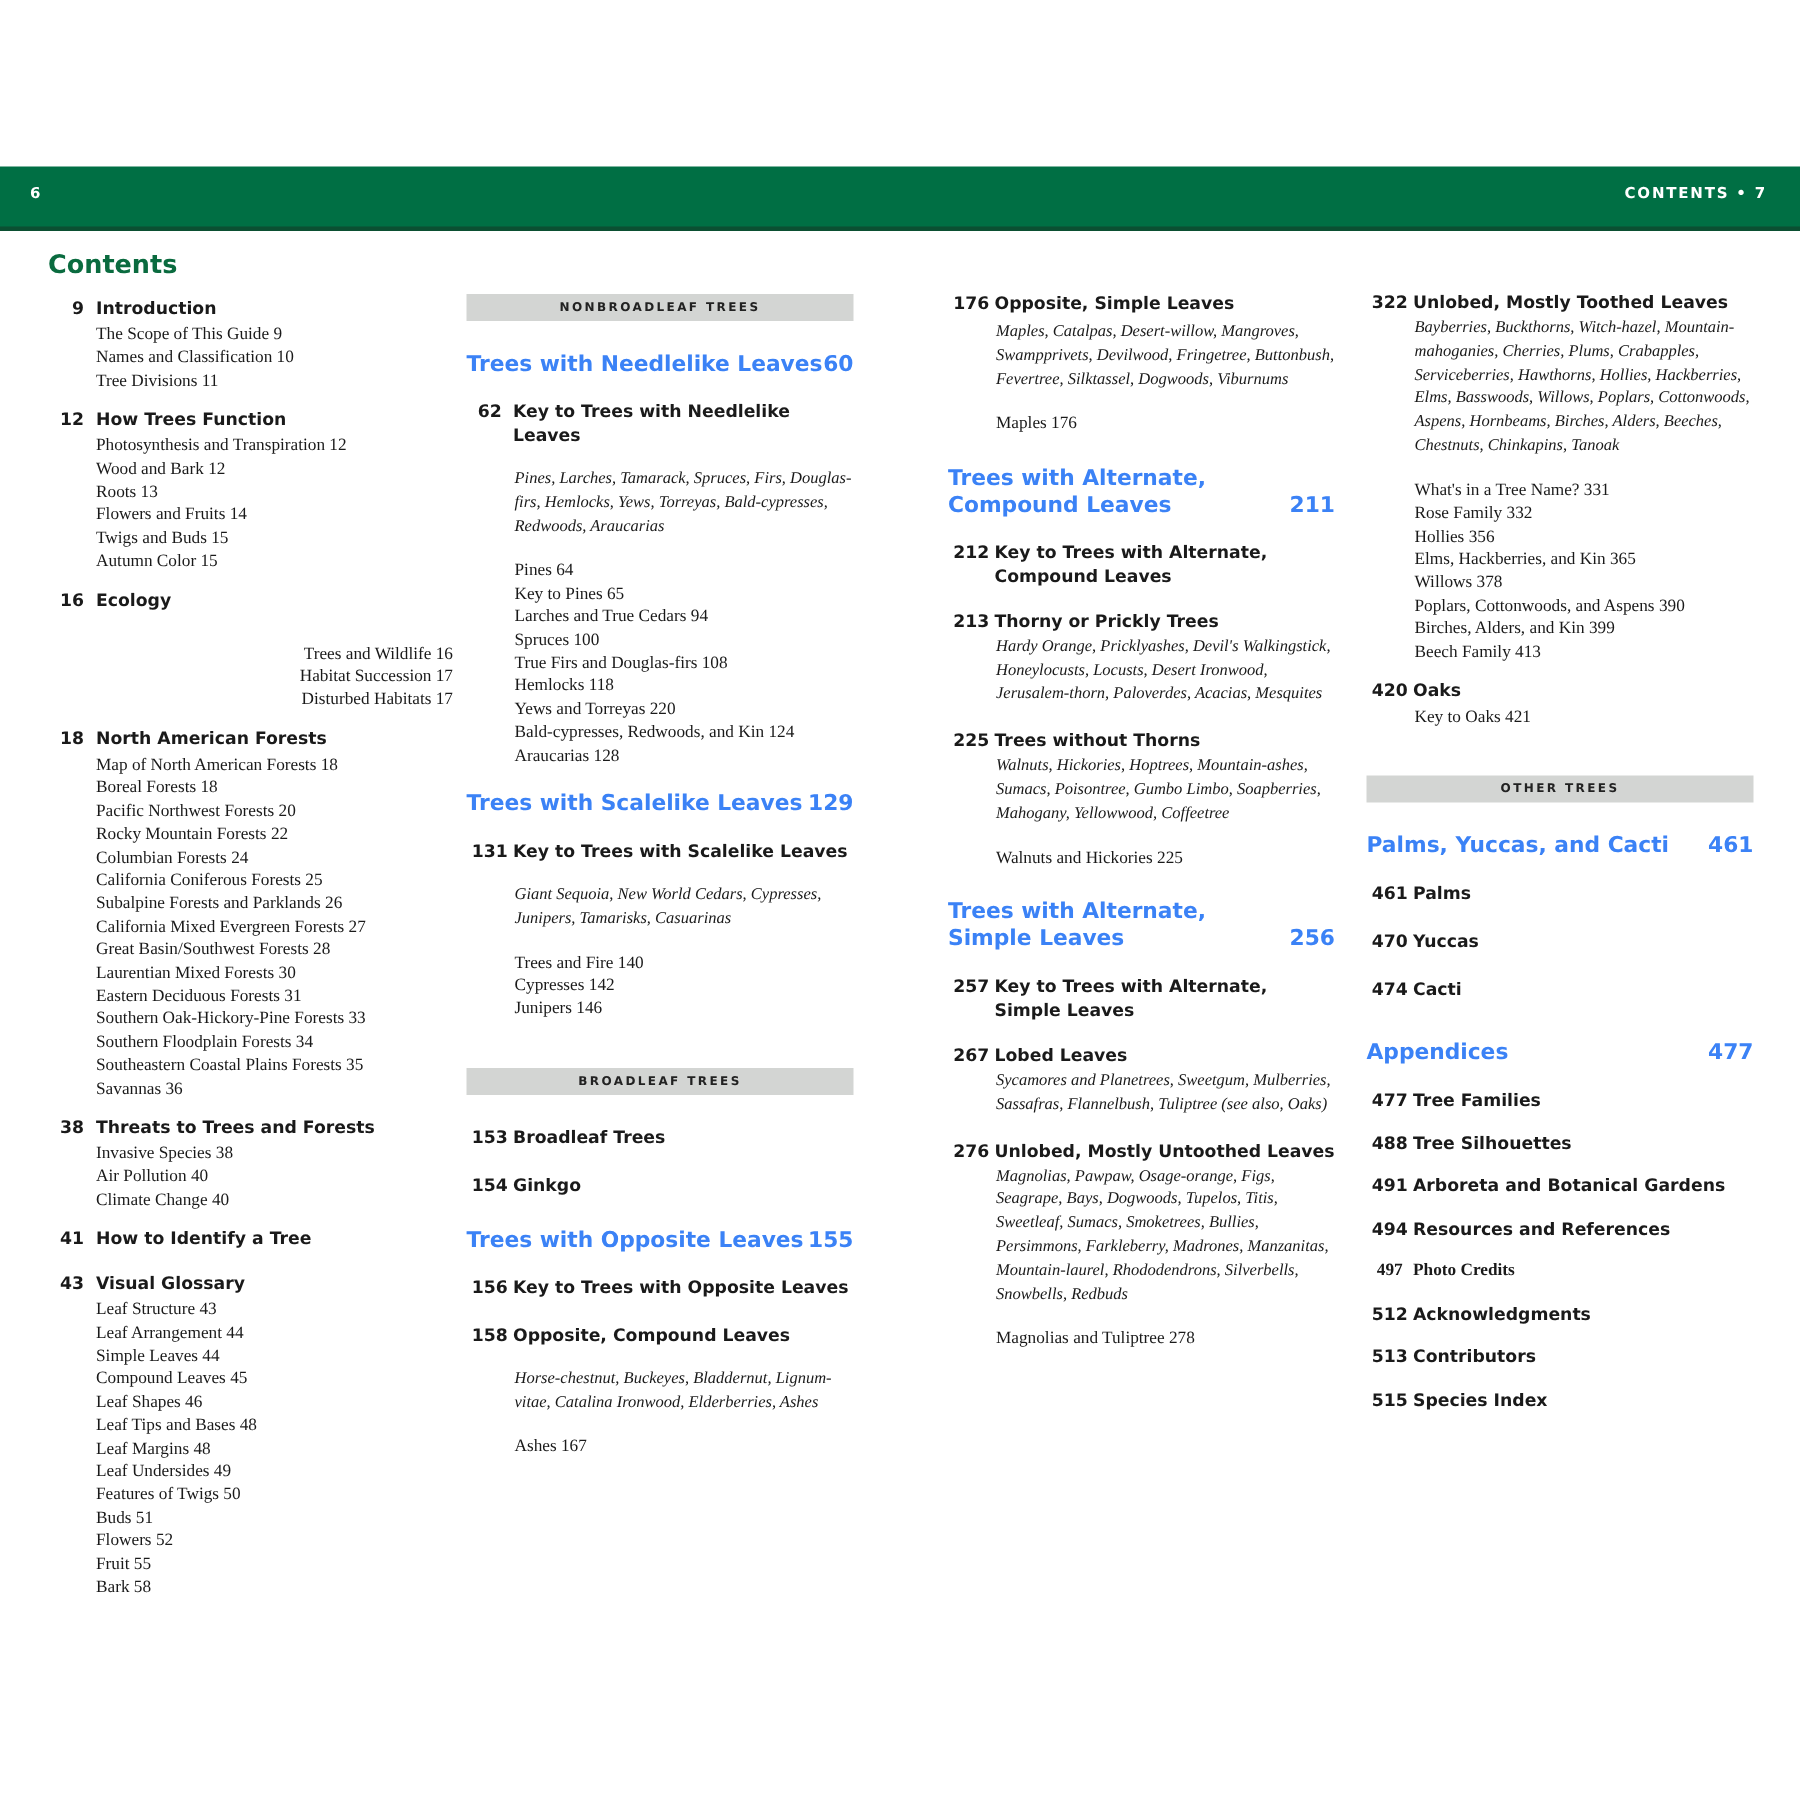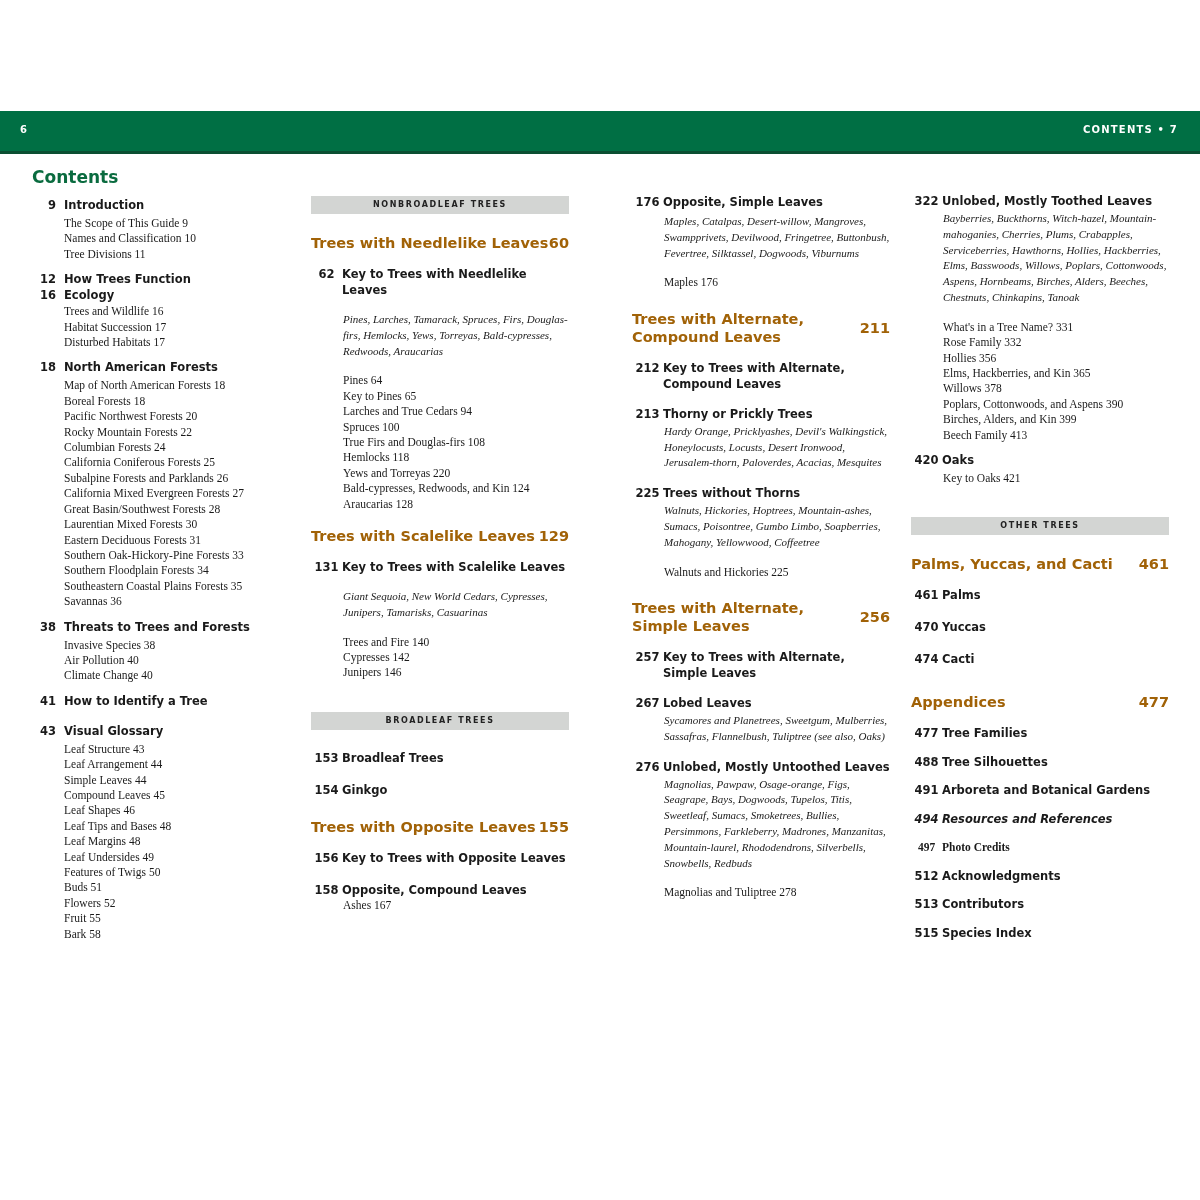--- a/index.html
+++ b/index.html
@@ -14,21 +14,21 @@
   .c4 { left:911px; width:260px; top:193px; }
   .title { font-size:17px; font-weight:bold; color:#0a6b3f; margin:7px 0 10px 0; }
   .entry { display:flex; font-size:11.5px; font-weight:bold; line-height:16px; }
   .entry .num { width:31px; text-align:center; flex-shrink:0; }
   .c1 .entry .num { width:32px; text-align:right; padding-right:8px; box-sizing:border-box; }
   .subs { margin-left:32px; font-family:"Liberation Serif", serif; font-size:11.5px; line-height:15.4px; margin-bottom:9px; }
   .c2 .subs, .c3 .subs, .c4 .subs { margin-left:32px; }
   .sub { white-space:nowrap; }
   .species { font-family:Liberation Serif, serif; font-style:italic; font-size:11px; line-height:15.8px; margin:4px 0 14px 32px; }
   .bar { background:#d3d5d3; height:18px; text-align:center; font-size:8px; font-weight:bold; letter-spacing:1.6px; line-height:18px; color:#222; margin-bottom:20px; width:258px; }
-  .section { display:flex; justify-content:space-between; align-items:center; color:#a16207; font-size:14.5px; font-weight:bold; line-height:18px; margin:0 0 14px 0; width:258px; }
+  .section { display:flex; justify-content:space-between; align-items:flex-end; color:#3b82f6; font-size:14.5px; font-weight:bold; line-height:18px; margin:0 0 14px 0; width:258px; }
   .section .sec-title { white-space:pre-line; }
   .gap { height:10px; }
   .gap-s { height:6px; }
   .gap-l { height:22px; }
 </style>
 </head>
 <body>
 
 <div class="band">
   <span class="pg-left">6</span>
@@ -44,25 +44,33 @@
       </div>
       <div class="subs" style="margin-top: 3px;">
         <div class="sub">The Scope of This Guide  9</div>
         <div class="sub">Names and Classification  10</div>
         <div class="sub">Tree Divisions  11</div>
       </div>
       <div class="entry">
         <span class="num">12</span>
         <span>How Trees Function</span>
       </div>
+      <div class="subs" style="margin-top: 3px;">
+        <div class="sub">Photosynthesis and Transpiration  12</div>
+        <div class="sub">Wood and Bark  12</div>
+        <div class="sub">Roots  13</div>
+        <div class="sub">Flowers and Fruits  14</div>
+        <div class="sub">Twigs and Buds  15</div>
+        <div class="sub">Autumn Color  15</div>
+      </div>
       <div class="entry">
         <span class="num">16</span>
         <span>Ecology</span>
       </div>
-      <div class="subs" style="margin-top: 1px;">
+      <div class="subs" style="margin-top: 21px; text-align: right;">
         <div class="sub">Trees and Wildlife  16</div>
         <div class="sub">Habitat Succession  17</div>
         <div class="sub">Disturbed Habitats  17</div>
       </div>
       <div class="entry">
         <span class="num">18</span>
         <span>North American Forests</span>
       </div>
       <div class="subs" style="margin-top: 3px;">
         <div class="sub">Map of North American Forests  18</div>
@@ -169,20 +177,21 @@
     <span>155</span>
   </div>
   <div class="entry" style="margin-bottom:16px">
       <span class="num">156</span>
       <span>Key to Trees with Opposite Leaves</span>
     </div>
   <div class="entry">
       <span class="num">158</span>
       <span>Opposite, Compound Leaves</span>
     </div>
+  <div class="species" style="margin-top:14px">Horse-chestnut, Buckeyes, Bladdernut, Lignum-vitae, Catalina Ironwood, Elderberries, Ashes</div>
   <div class="subs">
       <div class="sub">Ashes  167</div>
     </div>
 </div>
 
 <div class="col c3">
   <div class="entry">
       <span class="num">176</span>
       <span>Opposite, Simple Leaves</span>
     </div>
@@ -294,21 +303,21 @@
         <span>Tree Families</span>
       </div>
       <div class="entry" style="margin-bottom: 12.5px;">
         <span class="num">488</span>
         <span>Tree Silhouettes</span>
       </div>
       <div class="entry" style="margin-bottom: 12.5px;">
         <span class="num">491</span>
         <span>Arboreta and Botanical Gardens</span>
       </div>
-      <div class="entry" style="margin-bottom: 12.5px; font-style: italic;">
+      <div class="entry" style="margin-bottom: 12.5px;">
         <span class="num">494</span>
         <span>Resources and References</span>
       </div>
       <div class="entry" style="margin-bottom: 12.5px; font-family: Liberation Serif, serif;">
         <span class="num">497</span>
         <span>Photo Credits</span>
       </div>
       <div class="entry" style="margin-bottom: 12.5px;">
         <span class="num">512</span>
         <span>Acknowledgments</span>

